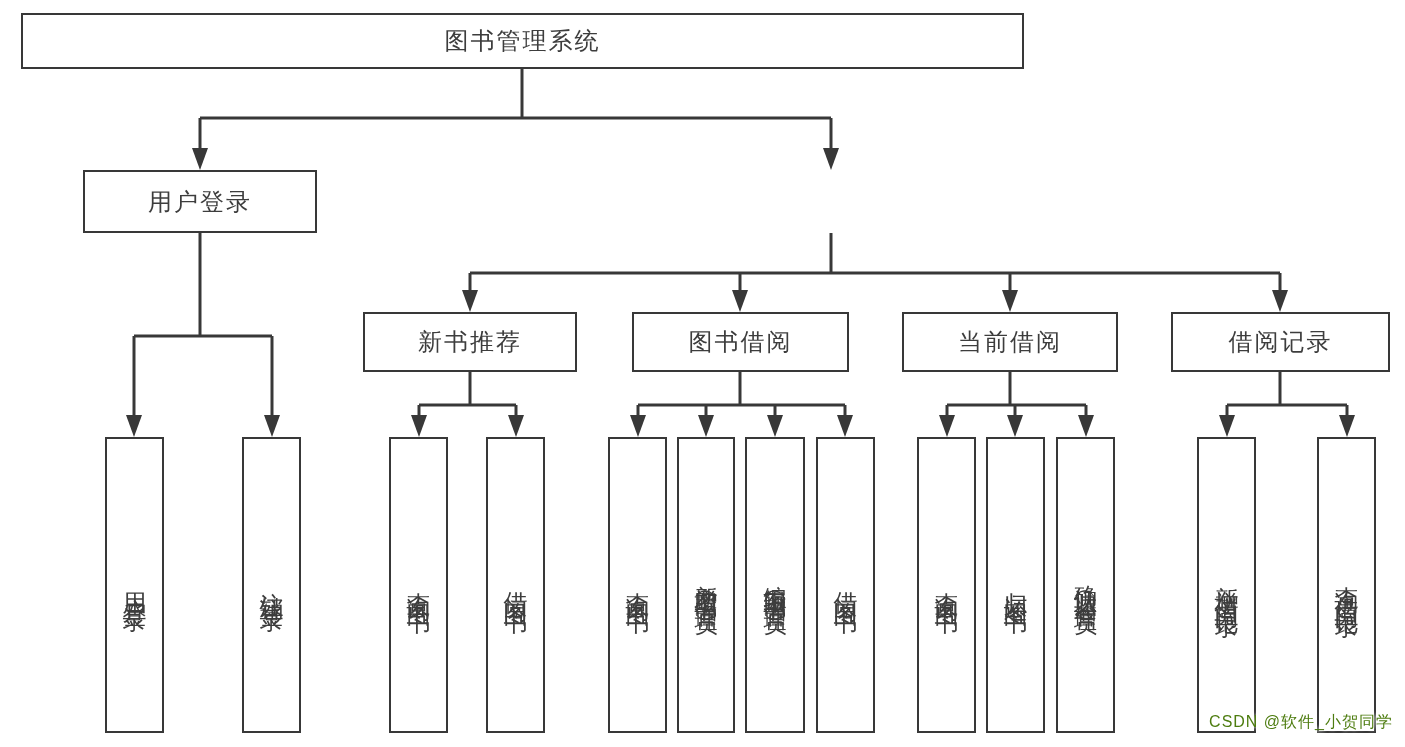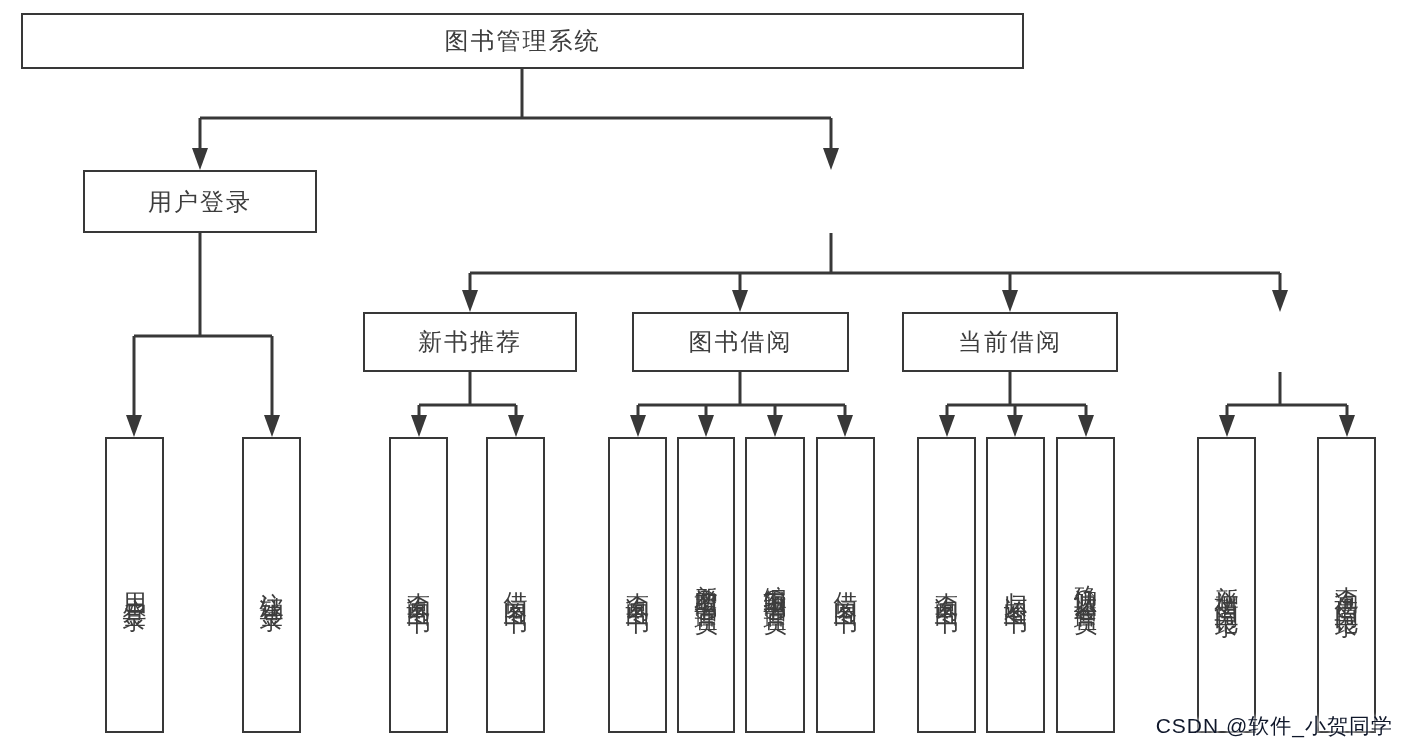--- a/index.html
+++ b/index.html
@@ -33,22 +33,22 @@
     top: 437px;
     height: 296px;
     width: 59px;
   }
   .v-node.long { font-size: 23px; letter-spacing: 4px; }
   .watermark {
     position: absolute;
     top: 712px;
     right: 12px;
     z-index: 5;
-    font-size: 21px;
-    color: #0f172a;
+    font-size: 16px;
+    color: #4d7c0f;
     letter-spacing: 1px;
     white-space: nowrap;
     text-shadow: 0 0 4px #ffffff, 0 0 4px #ffffff;
     pointer-events: none;
   }
 </style>
 </head>
 <body>
 
 <div class="stage">
@@ -129,20 +129,21 @@
     </g>
   </svg>
 
   <div class="node h-node" style="left:21px; top:13px; width:1003px; height:56px;">图书管理系统</div>
 
   <div class="node h-node" style="left:83px; top:170px; width:234px; height:63px;">用户登录</div>
 
   <div class="node h-node" style="left:363px; top:312px; width:214px; height:60px;font-family:Liberation Serif, serif;">新书推荐</div>
   <div class="node h-node" style="left:632px; top:312px; width:217px; height:60px;">图书借阅</div>
   <div class="node h-node" style="left:902px; top:312px; width:216px; height:60px;">当前借阅</div>
+  <div class="node h-node" style="left:1171px; top:312px; width:219px; height:60px;">借阅记录</div>
 
   <div class="node v-node" style="left:105px;">用户登录</div>
   <div class="node v-node" style="left:242px;">注销登录</div>
 
   <div class="node v-node" style="left:389px;">查询图书</div>
   <div class="node v-node" style="left:486px;">借阅图书</div>
 
   <div class="node v-node" style="left:608px;">查询图书</div>
   <div class="node v-node long" style="left:677px; width:58px;">新增图书（管理员）</div>
   <div class="node v-node long" style="left:745px; width:60px;">编辑图书（管理员）</div>

